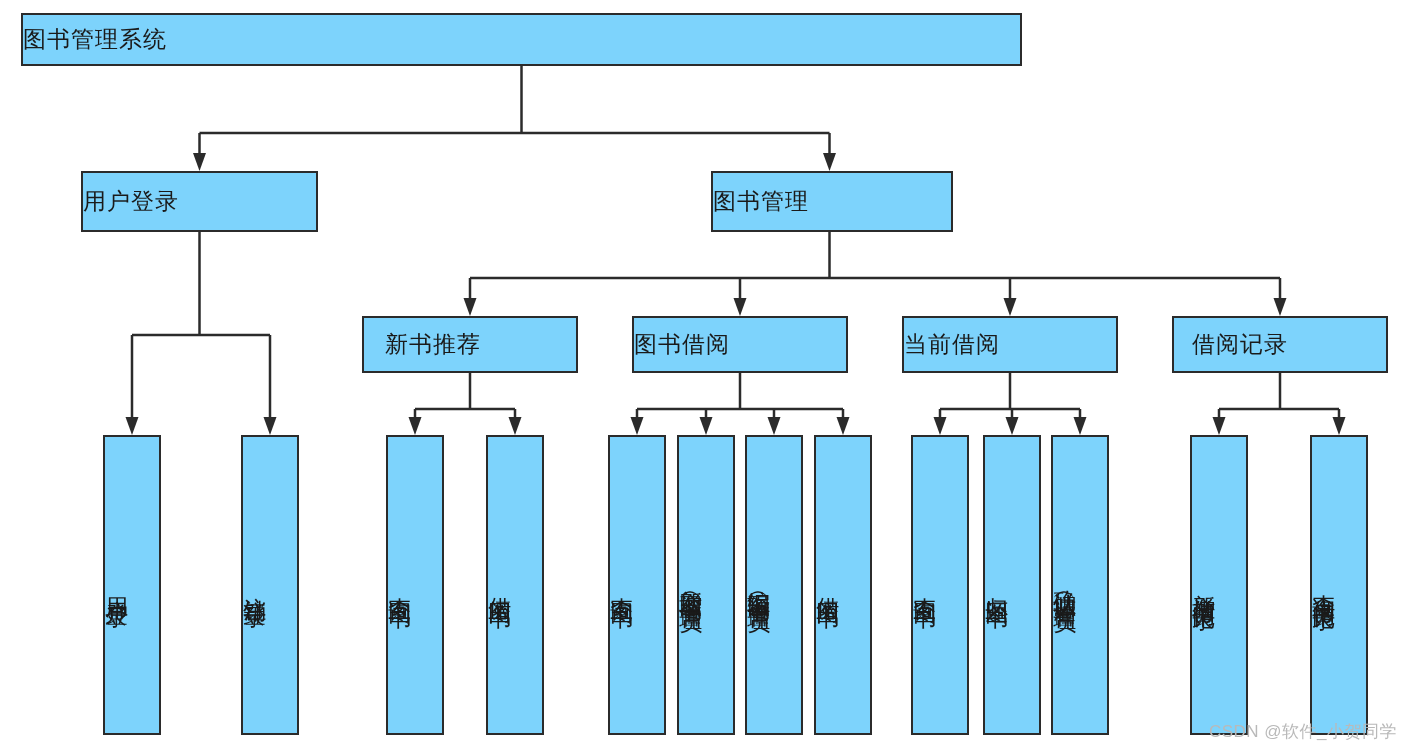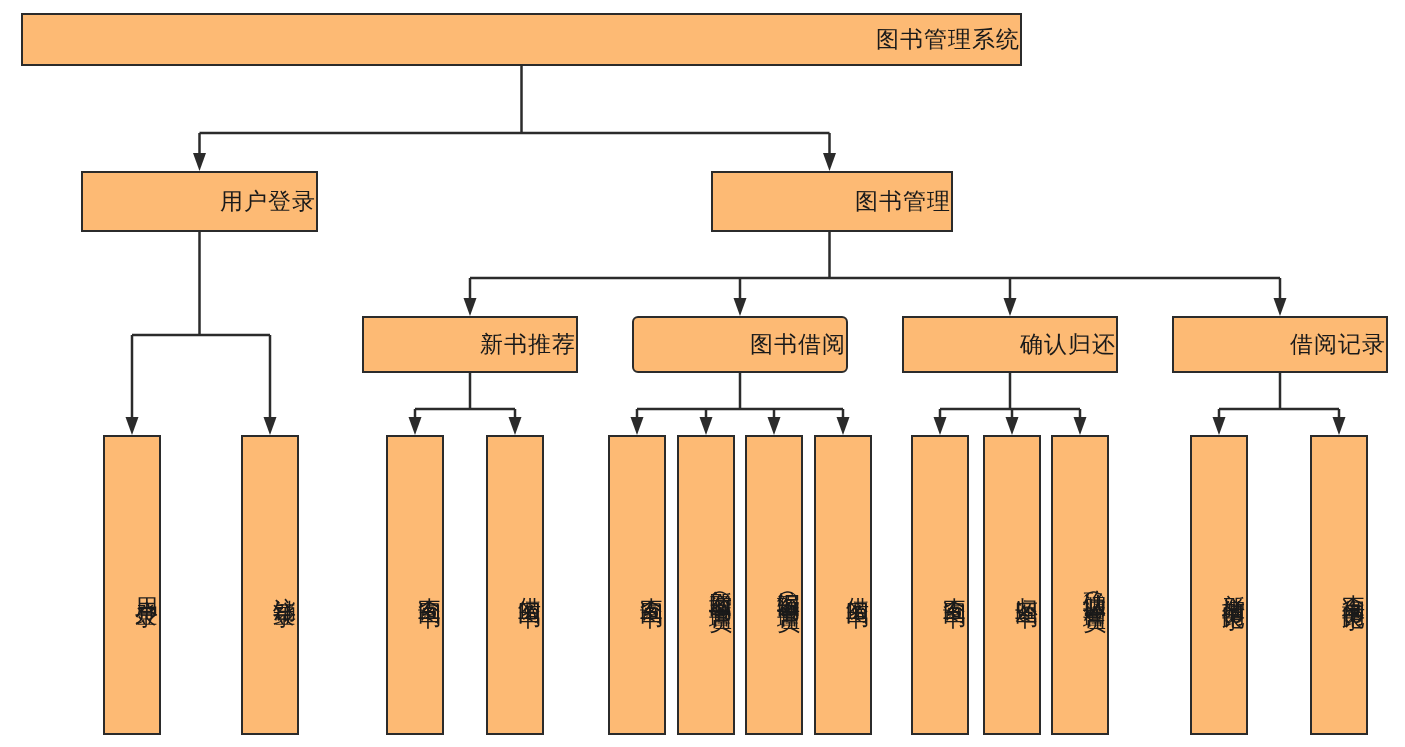--- a/index.html
+++ b/index.html
@@ -21,25 +21,25 @@
   #diagram-svg {
     position: absolute;
     left: 0;
     top: 0;
     width: 1405px;
     height: 747px;
   }
   .node-box {
     position: absolute;
     box-sizing: border-box;
-    background: #fdba74;
+    background: #7dd3fc;
     border: 2.5px solid #2b2b2b;
     display: flex;
     align-items: center;
-    justify-content: flex-end;
+    justify-content: flex-start;
     overflow: hidden;
   }
   .node-label-h {
     font-size: 23px;
     color: #1a1a1a;
     line-height: 1.1;
     letter-spacing: 1px;
     white-space: nowrap;
     text-align: center;
   }
@@ -135,28 +135,28 @@
     <span class="node-label-h">图书管理系统</span>
   </div>
 
   <div class="node-box l1" id="box-user-login" style="left: 81px; top: 171px; width: 237px; height: 61px;">
     <span class="node-label-h">用户登录</span>
   </div>
   <div class="node-box l1" id="box-book-manage" style="left: 711px; top: 171px; width: 242px; height: 61px;">
     <span class="node-label-h">图书管理</span>
   </div>
 
-  <div class="node-box l2" id="box-new-book-recommend" style="left: 362px; top: 316px; width: 216px; height: 57px;">
+  <div class="node-box l2" id="box-new-book-recommend" style="left: 362px; top: 316px; width: 216px; height: 57px; padding-left: 21px;">
     <span class="node-label-h">新书推荐</span>
   </div>
-  <div class="node-box l2" id="box-book-borrow" style="left: 632px; top: 316px; width: 216px; height: 57px; border-radius: 6px;">
+  <div class="node-box l2" id="box-book-borrow" style="left: 632px; top: 316px; width: 216px; height: 57px;">
     <span class="node-label-h">图书借阅</span>
   </div>
   <div class="node-box l2" id="box-current-borrow" style="left: 902px; top: 316px; width: 216px; height: 57px;">
-    <span class="node-label-h">确认归还</span>
+    <span class="node-label-h">当前借阅</span>
   </div>
   <div class="node-box l2" id="box-borrow-record" style="left: 1172px; top: 316px; width: 216px; height: 57px; padding-left: 18px;">
     <span class="node-label-h">借阅记录</span>
   </div>
 
   <div id="leaf-layer">
       <div class="node-box leaf" id="box-leaf-user-login" style="left: 103px; top: 435px; width: 58px; height: 300px;">
         <span class="node-label-v">用户登录</span>
       </div>
       <div class="node-box leaf" id="box-leaf-user-logout" style="left: 241px; top: 435px; width: 58px; height: 300px;">
@@ -190,13 +190,14 @@
         <span class="node-label-v">确认归还（管理员）</span>
       </div>
       <div class="node-box leaf" id="box-leaf-add-record" style="left: 1190px; top: 435px; width: 58px; height: 300px;">
         <span class="node-label-v">新增借阅记录</span>
       </div>
       <div class="node-box leaf" id="box-leaf-query-record" style="left: 1310px; top: 435px; width: 58px; height: 300px;">
         <span class="node-label-v">查询借阅记录</span>
       </div>
     </div>
 
+  <span class="watermark">CSDN @软件_小贺同学</span>
 </div>
 
 </body></html>

